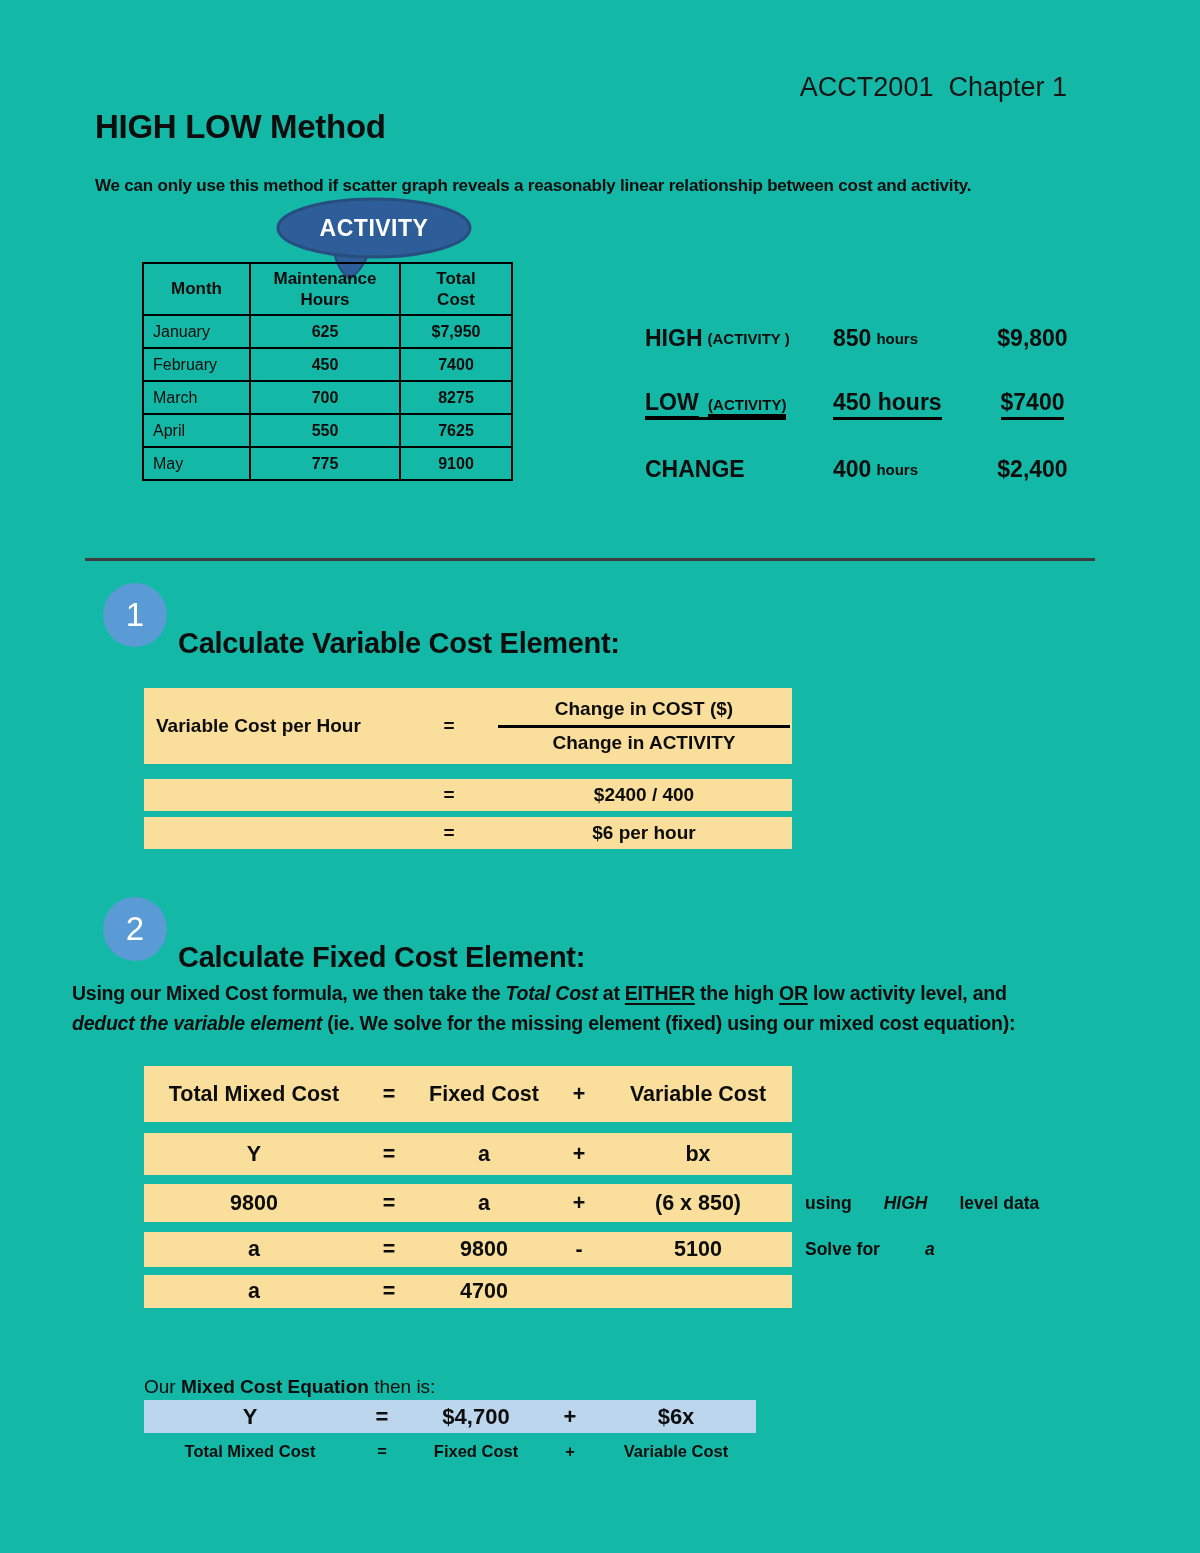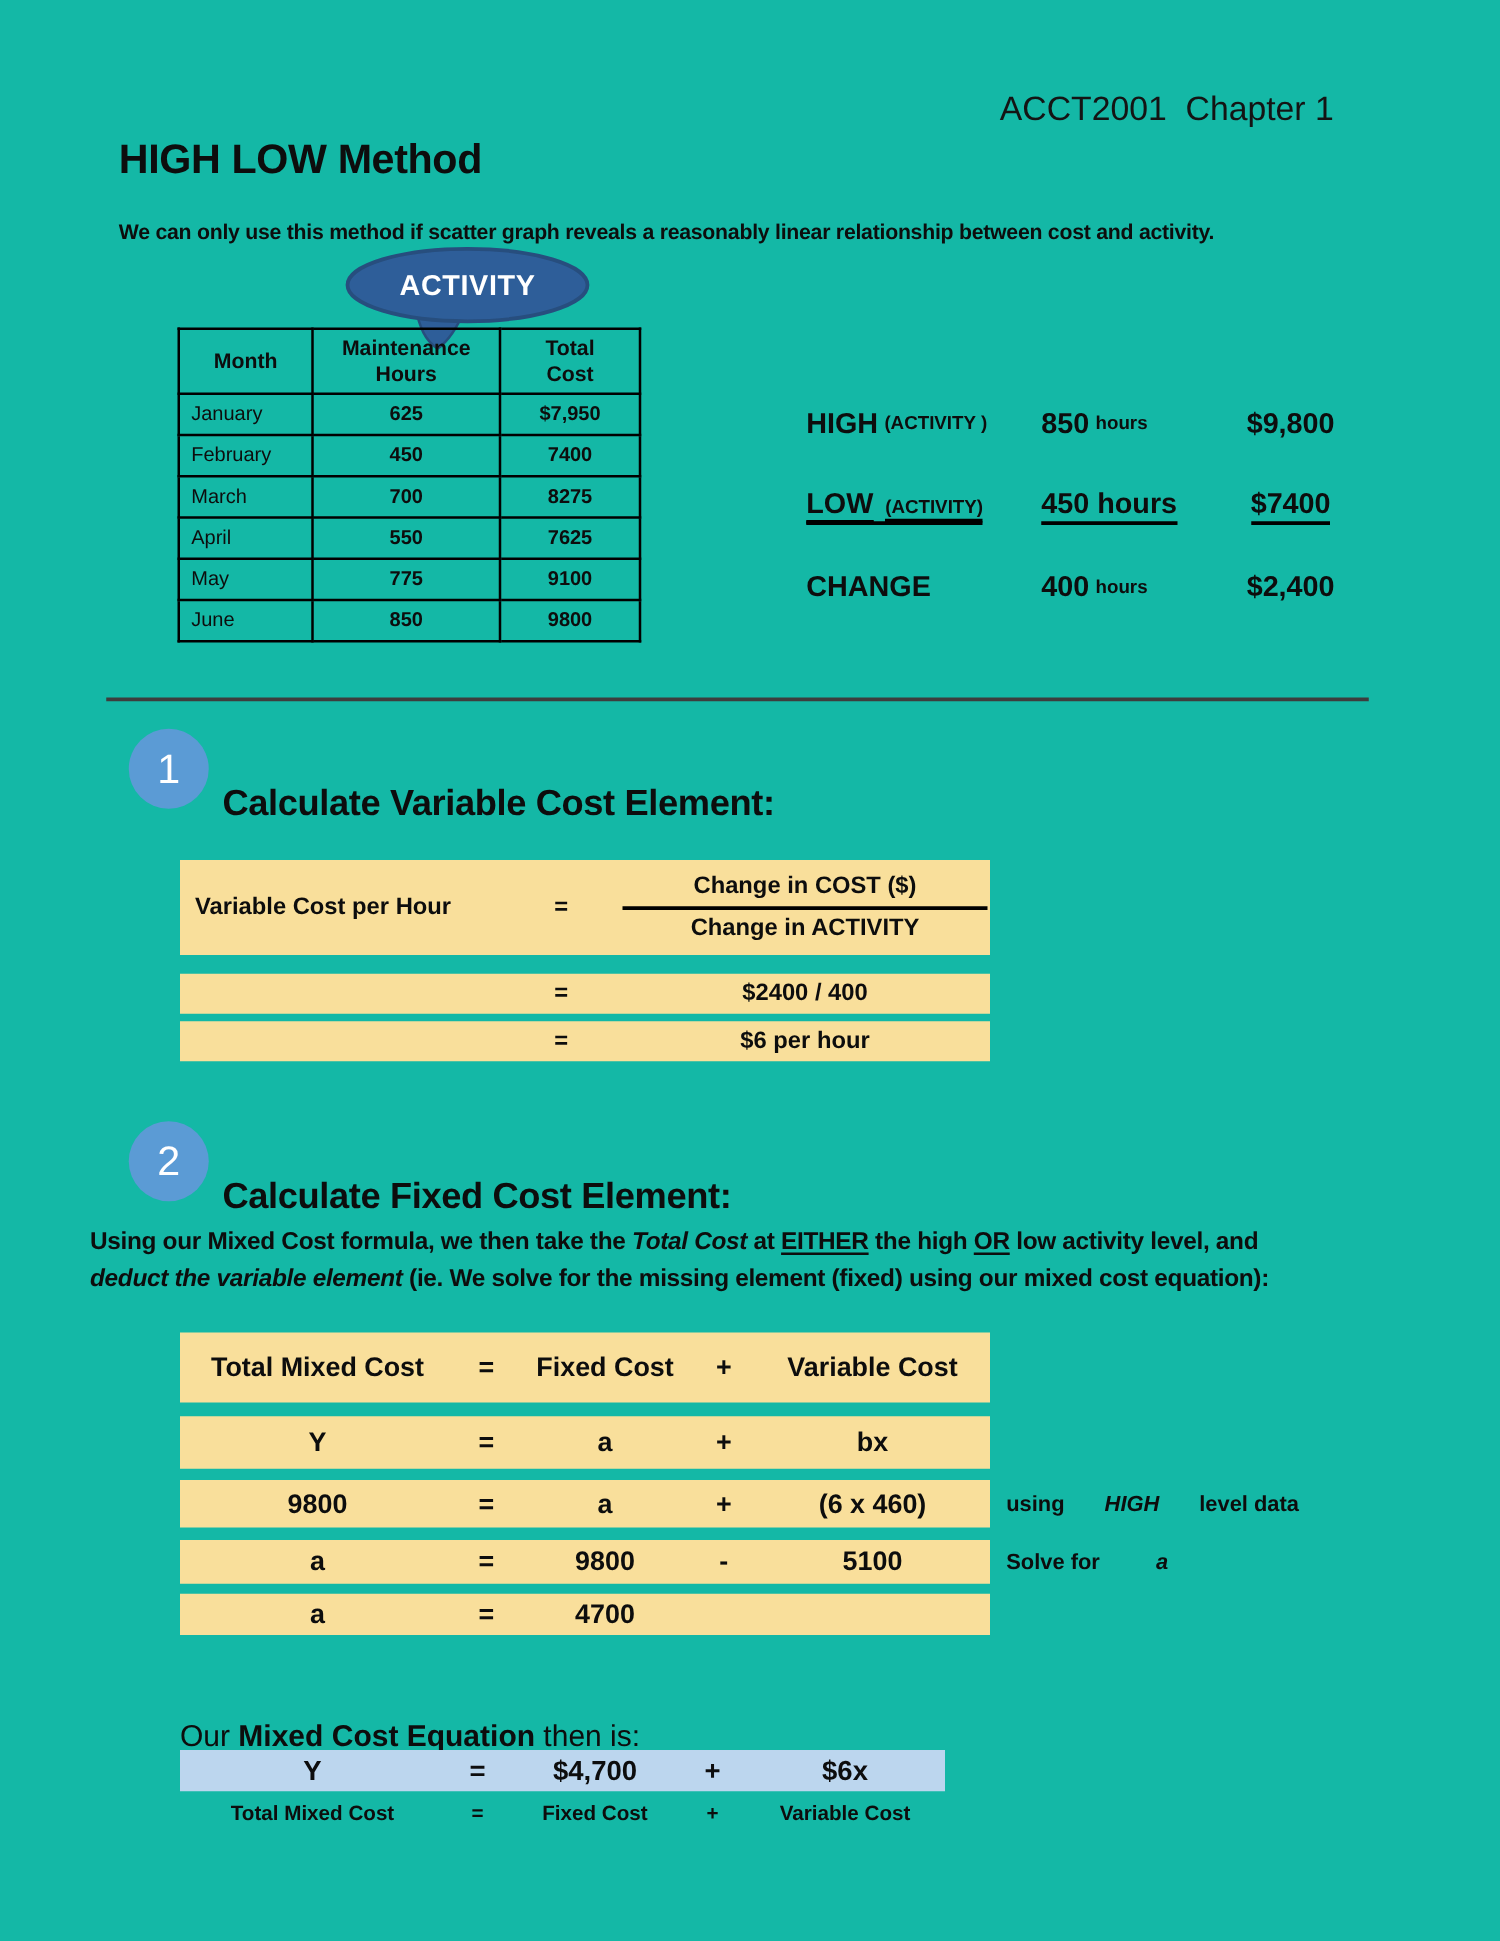--- a/index.html
+++ b/index.html
@@ -74,21 +74,21 @@
   .zone{position:absolute;top:0;height:100%;display:flex;align-items:center;justify-content:center;}
   .z1{left:0;width:220px;} .zop1{left:220px;width:50px;} .z2{left:270px;width:140px;}
   .zop2{left:410px;width:50px;} .z3{left:460px;width:188px;}
 
   .note{left:805px;font-size:17.5px;font-weight:700;display:flex;align-items:center;gap:32px;}
   .n1{top:1184px;height:38px;} .n2{top:1232px;height:35px;}
   .note .em{font-style:italic;}
   .note .gap{margin-left:13px;}
 
   
-  .concl-intro{left:144px;top:1376px;font-size:24px;font-weight:400;}
+  .concl-intro{left:144px;top:1376px;font-size:19px;font-weight:400;}
   .concl-intro .b{font-weight:700;}
   .blue-row{left:144px;top:1400px;width:612px;height:33px;background:#BCD6EE;font-size:22px;font-weight:700;}
   .legend-row{left:144px;top:1438px;width:612px;height:26px;font-size:16.5px;font-weight:700;}
   .bz1{left:0;width:212px;} .bzop1{left:212px;width:52px;} .bz2{left:264px;width:136px;}
   .bzop2{left:400px;width:52px;} .bz3{left:452px;width:160px;}
 </style>
 </head>
 <body>
 
 <div class="page">
@@ -130,25 +130,20 @@
       <tr>
         <td class="month">April</td>
         <td>550</td>
         <td>7625</td>
       </tr>
       <tr>
         <td class="month">May</td>
         <td>775</td>
         <td>9100</td>
       </tr>
-      <tr>
-        <td class="month">June</td>
-        <td>850</td>
-        <td>9800</td>
-      </tr>
     </tbody>
   </table>
 
   <div class="abs hl-row" style="top:320px;">
     <div class="hl-label">
       <span class="cellbig">HIGH</span>
       <span class="cellsmall">(ACTIVITY )</span>
     </div>
     <div class="hl-hours">
       <span class="cellbig">850</span>
@@ -230,21 +225,21 @@
     <div class="zone zop1">=</div>
     <div class="zone z2">a</div>
     <div class="zone zop2">+</div>
     <div class="zone z3">bx</div>
   </div>
   <div class="abs gold eq-row rC">
     <div class="zone z1">9800</div>
     <div class="zone zop1">=</div>
     <div class="zone z2">a</div>
     <div class="zone zop2">+</div>
-    <div class="zone z3">(6 x 460)</div>
+    <div class="zone z3">(6 x 850)</div>
   </div>
   <div class="abs gold eq-row rD">
     <div class="zone z1">a</div>
     <div class="zone zop1">=</div>
     <div class="zone z2">9800</div>
     <div class="zone zop2">-</div>
     <div class="zone z3">5100</div>
   </div>
   <div class="abs gold eq-row rE">
     <div class="zone z1">a</div>

